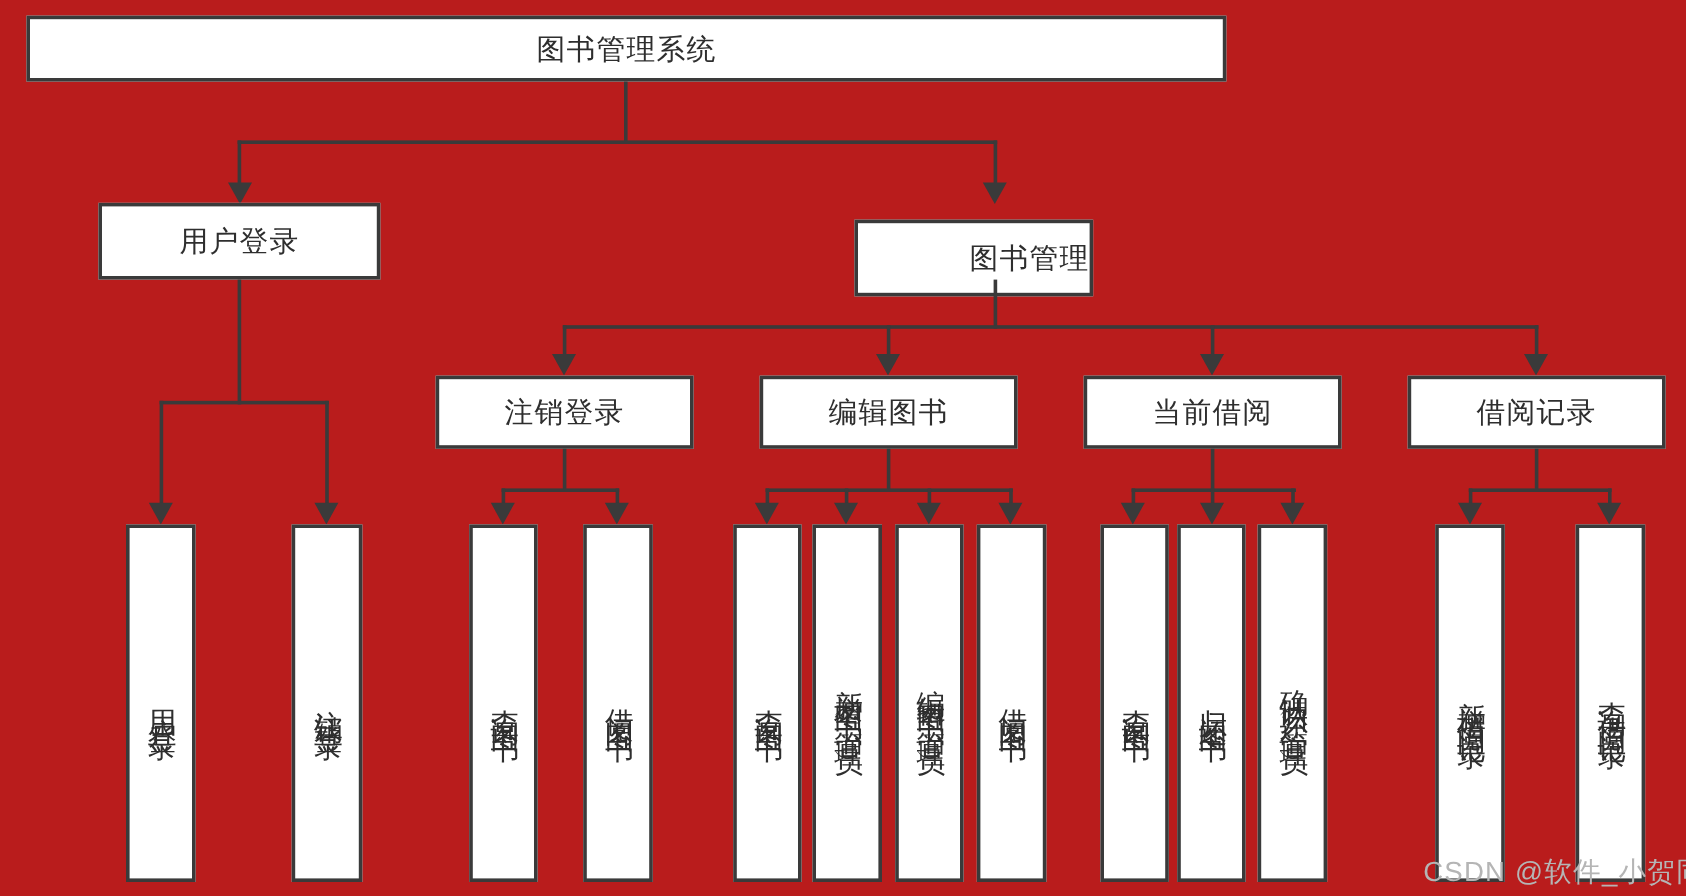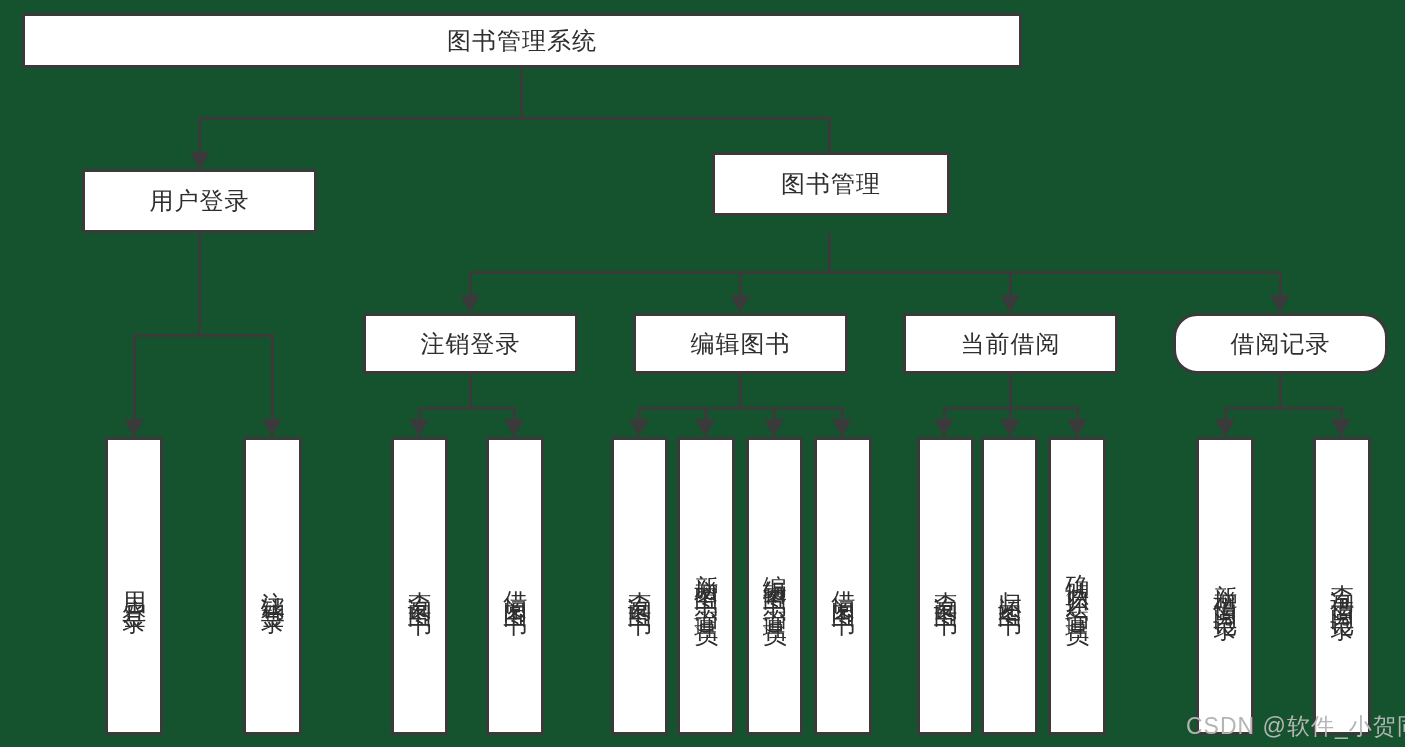--- a/index.html
+++ b/index.html
@@ -1,17 +1,17 @@
 <!DOCTYPE html>
 <html><head>
 <meta charset="utf-8">
 <style>
   html,body{margin:0;padding:0;background:#fff;}
   .canvas{
-    position:relative;width:1405px;height:747px;background:#14532d;
+    position:relative;width:1405px;height:747px;background:#b91c1c;
     font-family:"Liberation Sans","DejaVu Sans",sans-serif;
     color:#2e2e2e;overflow:hidden;
   }
   .box{
     position:absolute;box-sizing:border-box;background:#ffffff;
     border:3px solid #3a3a3a;display:flex;align-items:center;justify-content:center;
   }
   .hlabel{font-size:24px;letter-spacing:1px;white-space:nowrap;color:#2e2e2e;}
   .vert span{
     writing-mode:vertical-rl;text-orientation:mixed;
@@ -40,21 +40,21 @@
   <div class="vline" style="left:520px;top:68px;width:3px;height:52px;"></div>
   <div class="hline" style="left:198px;top:117px;width:633px;height:3px;"></div>
   <div class="vline" style="left:198px;top:117px;width:3px;height:38px;"></div>
   <div class="arrow" style="left:190px;top:152px;"></div>
   <div class="vline" style="left:828px;top:117px;width:3px;height:38px;"></div>
   <div class="arrow" style="left:819px;top:152px;"></div>
 
   <div class="box" style="left:82px;top:169px;width:235px;height:64px;">
     <span class="hlabel">用户登录</span>
   </div>
-  <div class="box" style="left:712px;top:152px;width:238px;height:64px;">
+  <div class="box" style="left:712px;top:183px;width:199px;height:64px;justify-content:flex-end;">
     <span class="hlabel">图书管理</span>
   </div>
 
   <div class="vline" style="left:198px;top:233px;width:3px;height:104px;"></div>
   <div class="hline" style="left:133px;top:334px;width:141px;height:3px;"></div>
   <div class="vline" style="left:133px;top:334px;width:3px;height:86px;"></div>
   <div class="arrow" style="left:124px;top:419px;"></div>
   <div class="vline" style="left:271px;top:334px;width:3px;height:86px;"></div>
   <div class="arrow" style="left:262px;top:419px;"></div>
 
@@ -71,21 +71,21 @@
 
   <div class="box" style="left:363px;top:313px;width:215px;height:61px;">
     <span class="hlabel">注销登录</span>
   </div>
   <div class="box" style="left:633px;top:313px;width:215px;height:61px;">
     <span class="hlabel">编辑图书</span>
   </div>
   <div class="box" style="left:903px;top:313px;width:215px;height:61px;">
     <span class="hlabel">当前借阅</span>
   </div>
-  <div class="box" style="left:1173px;top:313px;width:215px;height:61px;border-radius:24px;">
+  <div class="box" style="left:1173px;top:313px;width:215px;height:61px;">
     <span class="hlabel">借阅记录</span>
   </div>
 
   <div class="vline" style="left:469px;top:374px;width:3px;height:36px;"></div>
   <div class="hline" style="left:418px;top:407px;width:98px;height:3px;"></div>
   <div class="vline" style="left:418px;top:407px;width:3px;height:14px;"></div>
   <div class="arrow" style="left:409px;top:419px;"></div>
   <div class="vline" style="left:513px;top:407px;width:3px;height:14px;"></div>
   <div class="arrow" style="left:504px;top:419px;"></div>
 

